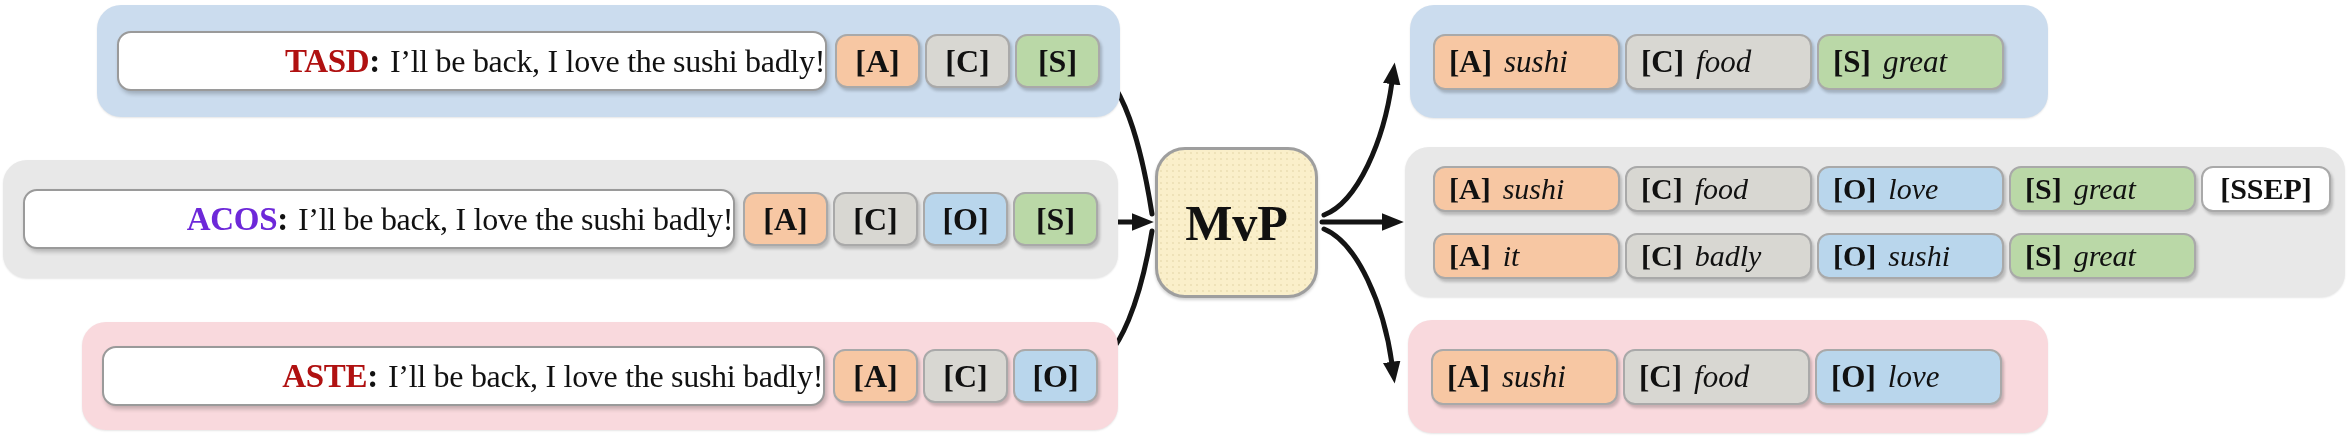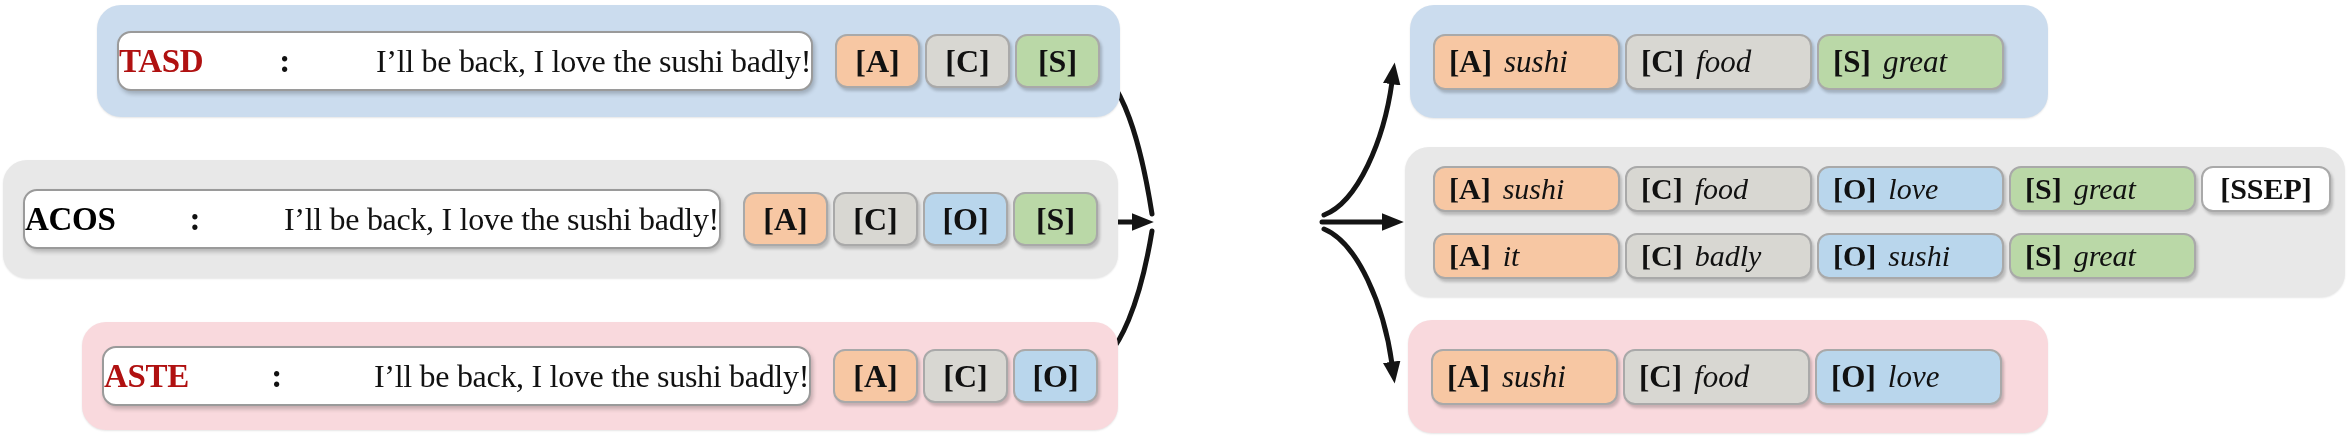--- a/index.html
+++ b/index.html
@@ -28,25 +28,25 @@
   .pos-out-bot{left:1408px;top:320px;width:617px;height:113px;padding-left:23px;}
   .chip-row{display:flex;gap:5px;align-items:center;}
   
   .sentence-box{
     flex:1;
     height:56px;
     background:#ffffff;
     border:2.5px solid #9a9a9a;
     border-radius:14px;
     box-shadow:2px 3px 4px rgba(0,0,0,0.22);
-    display:flex;align-items:center;justify-content:space-between;
+    display:flex;align-items:center;justify-content:flex-end;
     white-space:nowrap;
     font-size:32px;
     letter-spacing:-0.3px;
-    margin-right:17px;
+    margin-right:3px;
   }
   .task-label{font-weight:700;font-size:33px;}
   .task-colon{font-weight:700;font-size:33px;margin-right:10px;}
   .sentence-text{}
   
   .chip{
     border:2px solid #a9a9a9;
     border-radius:12px;
     box-shadow:2px 3px 3px rgba(0,0,0,0.20);
     display:flex;align-items:center;justify-content:center;
@@ -107,21 +107,21 @@
       </div>
       <div class="chip chip-left" style="background: rgb(216, 215, 210);">
         <span class="t-label">[C]</span>
       </div>
       <div class="chip chip-left" style="background: rgb(186, 216, 167);">
         <span class="t-label">[S]</span>
       </div>
     </div>
   <div class="group-box task-row pos-acos" style="background: rgb(232, 232, 232);">
       <div class="sentence-box">
-        <span class="task-label" style="color: #000000;">ACOS</span>
+        <span class="task-label" style="color: #6d28d9;">ACOS</span>
         <span class="task-colon">:</span>
         <span class="sentence-text">I’ll be back, I love the sushi badly!</span>
       </div>
       <div class="chip chip-left" style="background: rgb(247, 199, 163);">
         <span class="t-label">[A]</span>
       </div>
       <div class="chip chip-left" style="background: rgb(216, 215, 210);">
         <span class="t-label">[C]</span>
       </div>
       <div class="chip chip-left" style="background: rgb(185, 214, 236);">
@@ -141,20 +141,23 @@
         <span class="t-label">[A]</span>
       </div>
       <div class="chip chip-left" style="background: rgb(216, 215, 210);">
         <span class="t-label">[C]</span>
       </div>
       <div class="chip chip-left" style="background: rgb(185, 214, 236);">
         <span class="t-label">[O]</span>
       </div>
     </div>
 
+  <div class="mvp-box">
+    <span>MvP</span>
+  </div>
 
   <div class="group-box pos-out-top" style="background: rgb(203, 220, 238);">
       <div class="chip-row">
         <div class="chip chip-right" style="background: rgb(247, 199, 163);">
           <span class="t-label">[A]</span>
           <span class="t-value">sushi</span>
         </div>
         <div class="chip chip-right" style="background: rgb(216, 215, 210);">
           <span class="t-label">[C]</span>
           <span class="t-value">food</span>

